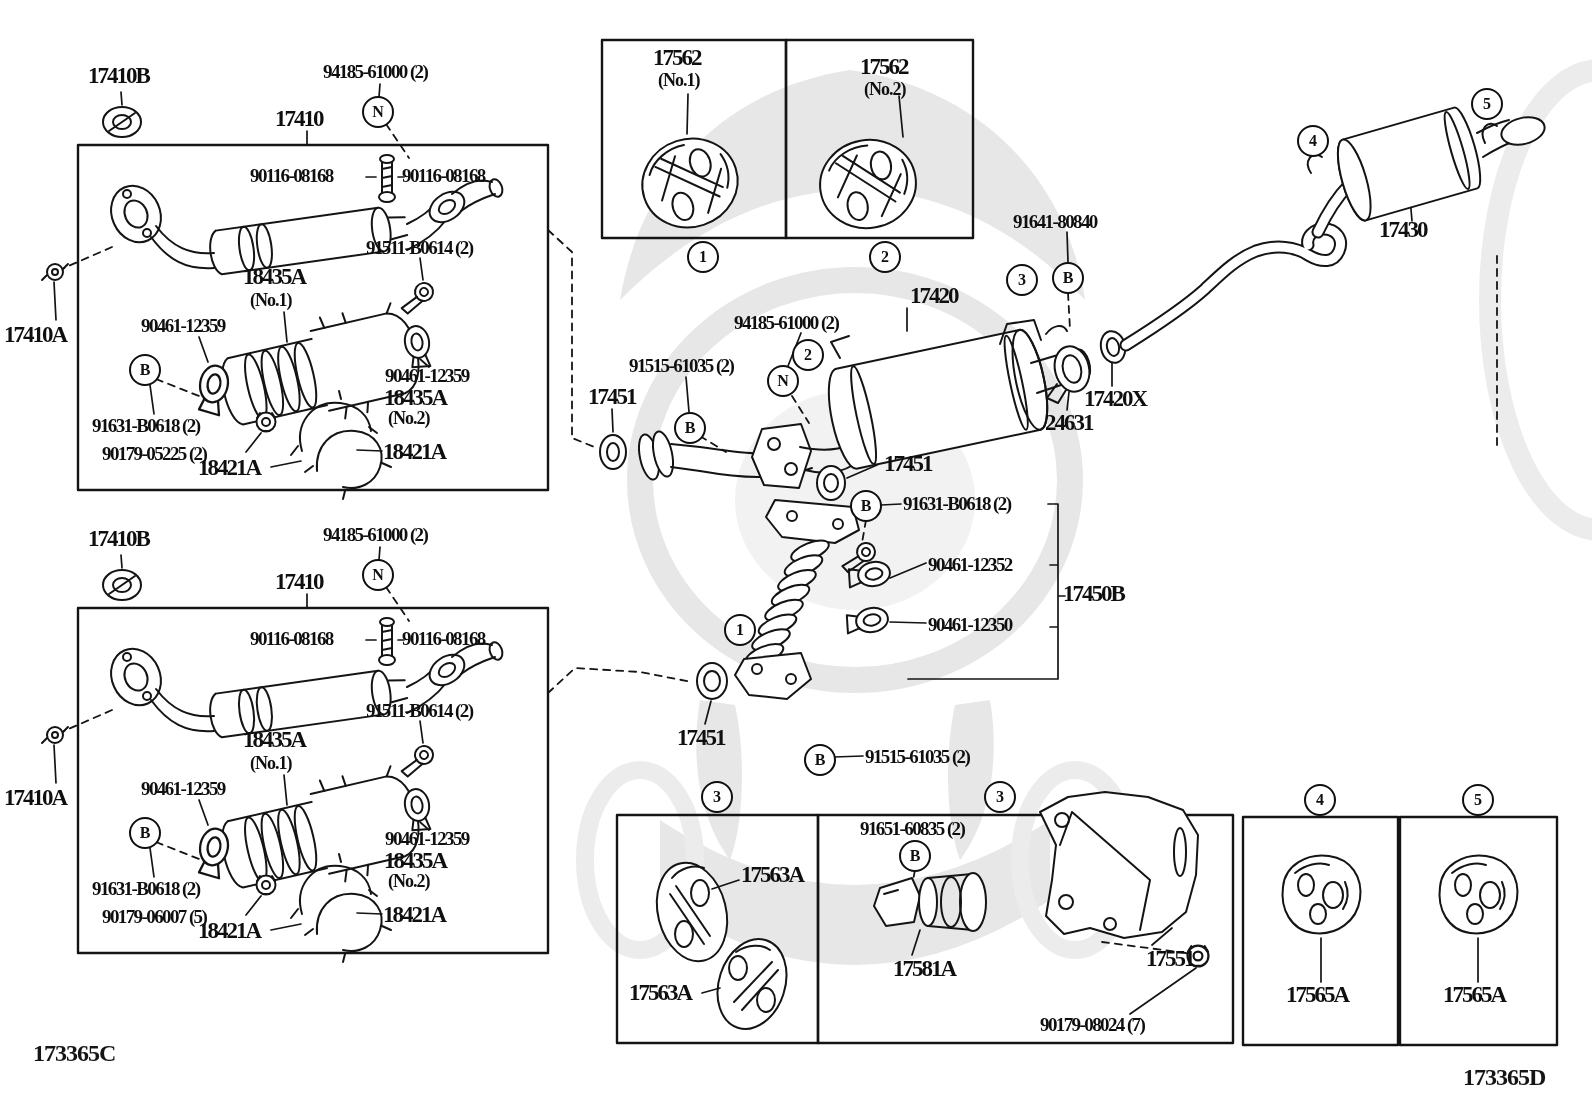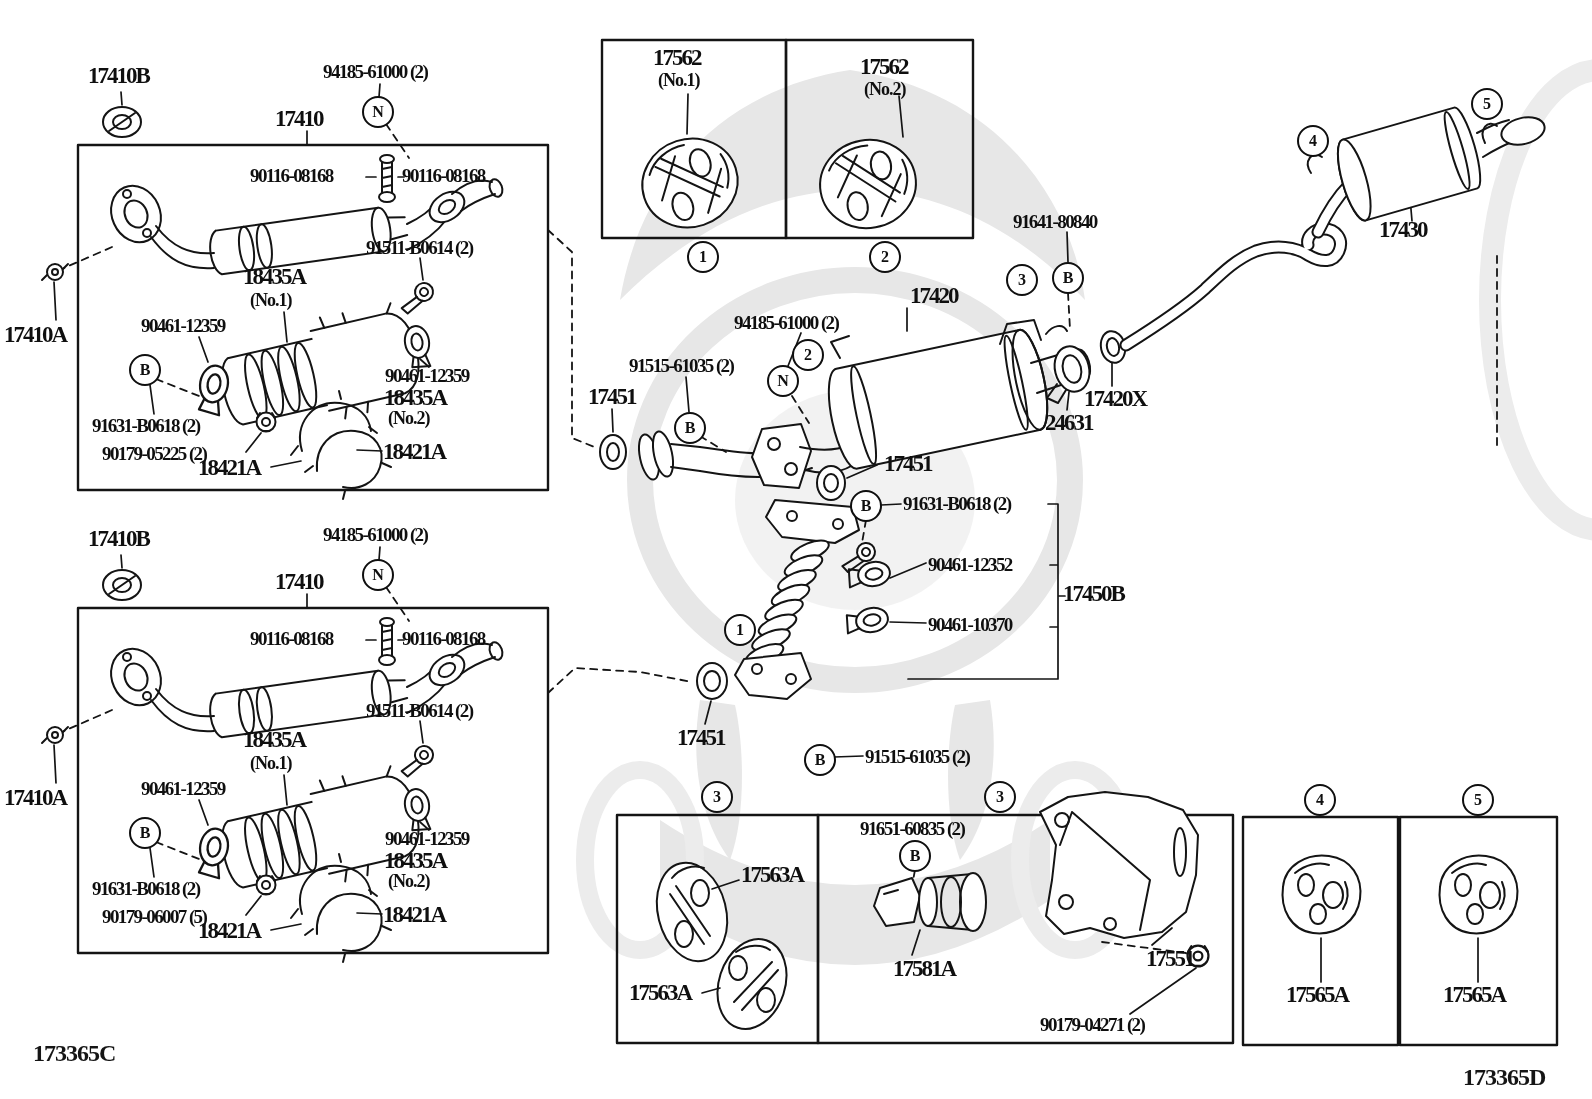--- a/index.html
+++ b/index.html
@@ -278,21 +278,21 @@
       <div class="lbl med" style="left: 864px; top: 80px;">(No.2)</div>
       <div class="lbl small" style="left: 1013px; top: 212px;">91641-80840</div>
       <div class="lbl big" style="left: 882px; top: 284px; margin-left: 28px;">17420</div>
       <div class="lbl small" style="left: 734px; top: 313px;">94185-61000 (2)</div>
       <div class="lbl small" style="left: 629px; top: 356px;">91515-61035 (2)</div>
       <div class="lbl big" style="left: 588px; top: 385px;">17451</div>
       <div class="lbl big" style="left: 884px; top: 452px;">17451</div>
       <div class="lbl small" style="left: 903px; top: 494px;">91631-B0618 (2)</div>
       <div class="lbl small" style="left: 928px; top: 555px;">90461-12352</div>
       <div class="lbl big" style="left: 1063px; top: 582px;">17450B</div>
-      <div class="lbl small" style="left: 928px; top: 615px;">90461-10370</div>
+      <div class="lbl small" style="left: 928px; top: 615px;">90461-12350</div>
       <div class="lbl big" style="left: 677px; top: 726px;">17451</div>
       <div class="lbl small" style="left: 865px; top: 747px;">91515-61035 (2)</div>
       <div class="lbl big" style="left: 1084px; top: 387px;">17420X</div>
       <div class="lbl big" style="left: 1045px; top: 411px;">24631</div>
       <div class="lbl big" style="left: 1379px; top: 218px;">17430</div>
       <div class="lbl big" style="left: 88px; top: 527px;">17410B</div>
       <div class="lbl small" style="left: 323px; top: 525px;">94185-61000 (2)</div>
       <div class="lbl big" style="left: 275px; top: 570px;">17410</div>
       <div class="lbl small" style="left: 250px; top: 629px;">90116-08168</div>
       <div class="lbl small" style="left: 402px; top: 629px;">90116-08168</div>
@@ -306,21 +306,21 @@
       <div class="lbl small" style="left: 92px; top: 879px;">91631-B0618 (2)</div>
       <div class="lbl small" style="left: 102px; top: 907px;">90179-06007 (5)</div>
       <div class="lbl big" style="left: 383px; top: 903px;">18421A</div>
       <div class="lbl big" style="left: 198px; top: 919px;">18421A</div>
       <div class="lbl big" style="left: 4px; top: 786px;">17410A</div>
       <div class="lbl big" style="left: 741px; top: 863px;">17563A</div>
       <div class="lbl big" style="left: 629px; top: 981px;">17563A</div>
       <div class="lbl small" style="left: 860px; top: 819px;">91651-60835 (2)</div>
       <div class="lbl big" style="left: 893px; top: 957px;">17581A</div>
       <div class="lbl big" style="left: 1146px; top: 947px;">17551</div>
-      <div class="lbl small" style="left: 1040px; top: 1015px;">90179-04271 (2)</div>
+      <div class="lbl small" style="left: 1040px; top: 1015px;">90179-08024 (7)</div>
       <div class="lbl big" style="left: 1286px; top: 983px;">17565A</div>
       <div class="lbl big" style="left: 1443px; top: 983px;">17565A</div>
     </div>
 <div id="markers-layer">
       <div class="marker" style="left: 703px; top: 257px;">1</div>
       <div class="marker" style="left: 885px; top: 257px;">2</div>
       <div class="marker" style="left: 378px; top: 112px;">N</div>
       <div class="marker" style="left: 145px; top: 370px;">B</div>
       <div class="marker" style="left: 378px; top: 575px;">N</div>
       <div class="marker" style="left: 145px; top: 833px;">B</div>

